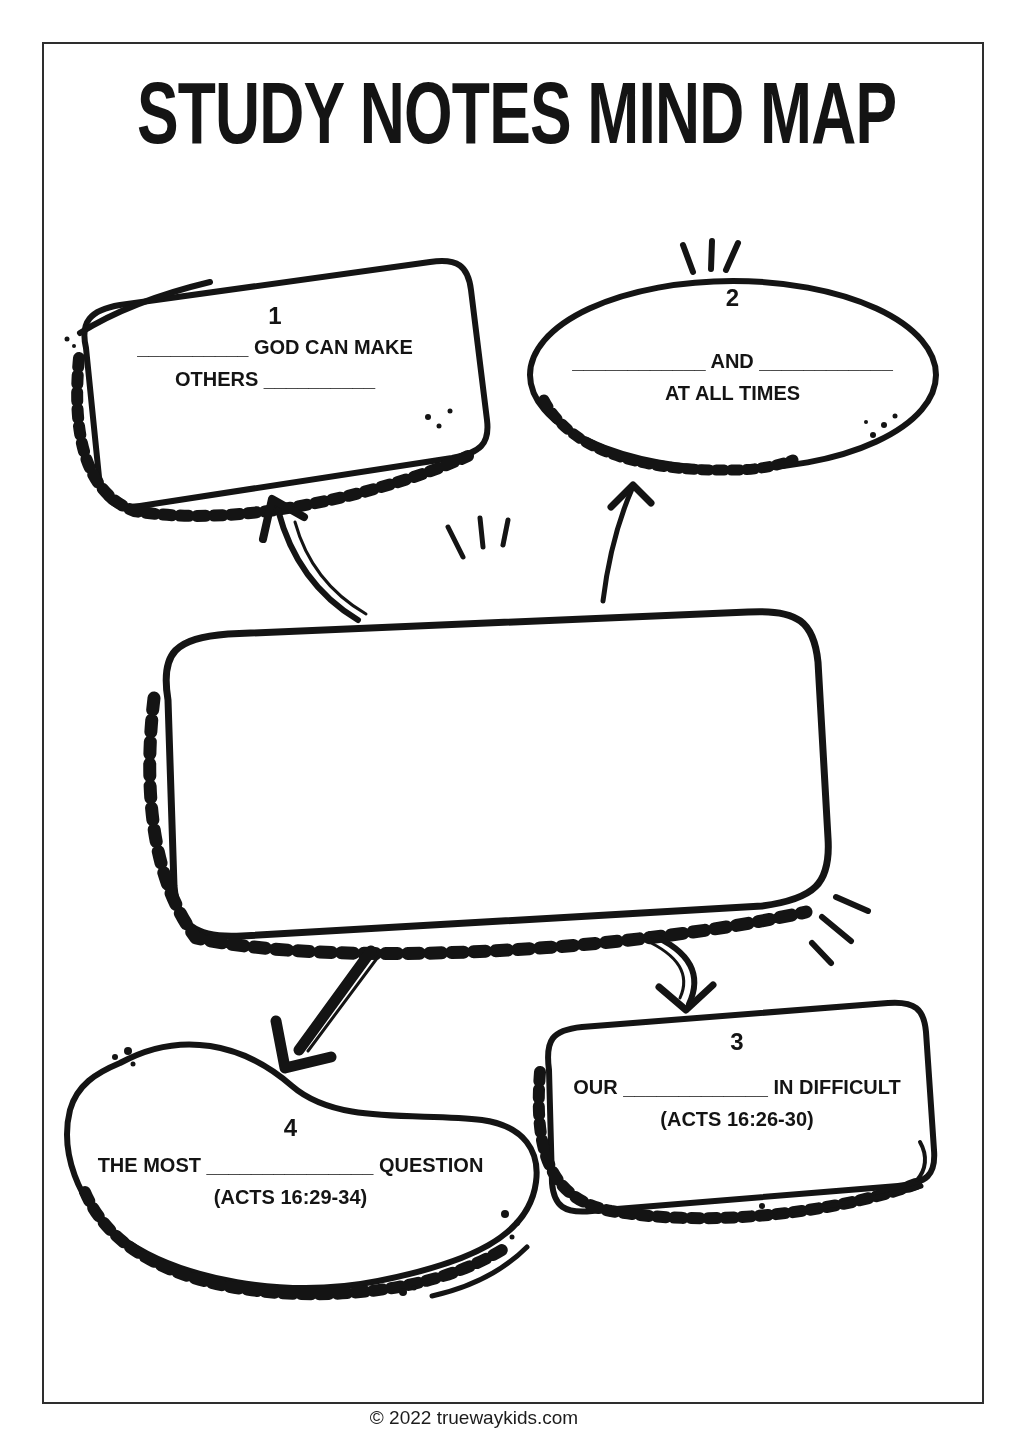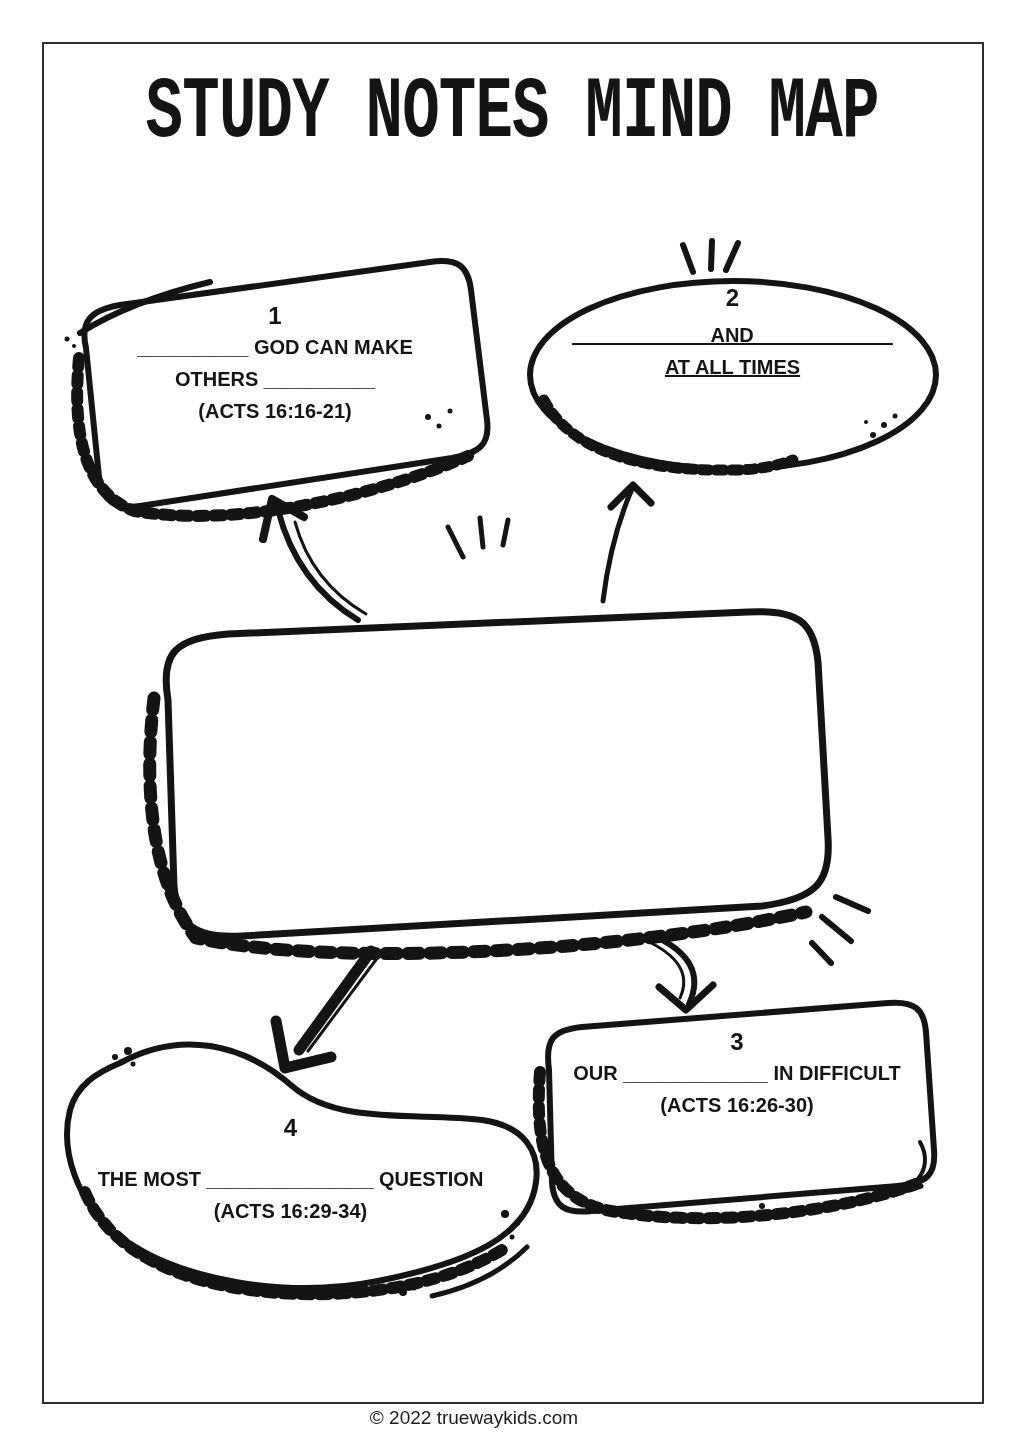--- a/index.html
+++ b/index.html
@@ -19,45 +19,45 @@
     border:2px solid var(--frame);
     background:#ffffff;
   }
   .doodles { position:absolute; left:0; top:0; z-index:1; }
   .ln   { fill:none; stroke:var(--ink); stroke-linecap:round; stroke-linejoin:round; }
   .shape{ fill:#ffffff; stroke:var(--ink); stroke-linecap:round; stroke-linejoin:round; }
   .dot  { fill:var(--ink); stroke:none; }
 
   .txt { position:absolute; z-index:2; text-align:center; }
 
-  .title-wrap { left:42px; top:68px; width:940px;font-family:Liberation Mono, monospace; }
+  .title-wrap { left:42px; top:68px; width:940px; }
   .title-wrap span {
     display:inline-block; white-space:nowrap;
     font-size:78px; font-weight:800; letter-spacing:-1px;
     transform:scale(0.80,1.12); transform-origin:50% 50%;
   }
 
   .center-text { left:190px; top:660px; width:600px; }
   .center-line { height:103px; line-height:103px; }
   .center-line span {
     display:inline-block; white-space:nowrap;
     font-size:92px; font-weight:800;
     transform:scale(0.63,1.04); transform-origin:50% 50%;
   }
 
   .node-number { font-size:24px; font-weight:700; line-height:30px; }
   .node-lines  { font-size:20px; font-weight:700; line-height:32px; }
   .node-1 { left:100px; top:301px; width:350px; }
   .node-1 .node-lines { }
   .node-2 { left:555px; top:283px; width:355px; }
-  .node-2 .node-lines { margin-top:6px;text-decoration:underline; }
+  .node-2 .node-lines { margin-top:32px; }
   .node-3 { left:563px; top:1027px; width:348px; }
-  .node-3 .node-lines { }
+  .node-3 .node-lines { margin-top:14px; }
   .node-4 { left:88px;  top:1113px; width:405px; }
-  .node-4 .node-lines { margin-top:20px; }
+  .node-4 .node-lines { margin-top:6px; }
 
   .footer {
     left:0; top:1405px; width:948px;
     font-size:19px; font-weight:400; line-height:26px; color:#1c1c1c;
   }
 </style>
 </head>
 <body style="background: rgb(255, 255, 255);">
 
 <div class="page">
@@ -162,21 +162,20 @@
 
   <div class="txt title-wrap">
     <span>STUDY NOTES MIND MAP</span>
   </div>
 
   <div class="txt node-1">
     <div class="node-number">1</div>
     <div class="node-lines">
       <div>__________ GOD CAN MAKE</div>
       <div>OTHERS __________</div>
-      <div>(ACTS 16:16-21)</div>
     </div>
   </div>
 
   <div class="txt node-2">
     <div class="node-number">2</div>
     <div class="node-lines">
       <div>____________ AND ____________</div>
       <div>AT ALL TIMES</div>
     </div>
   </div>

